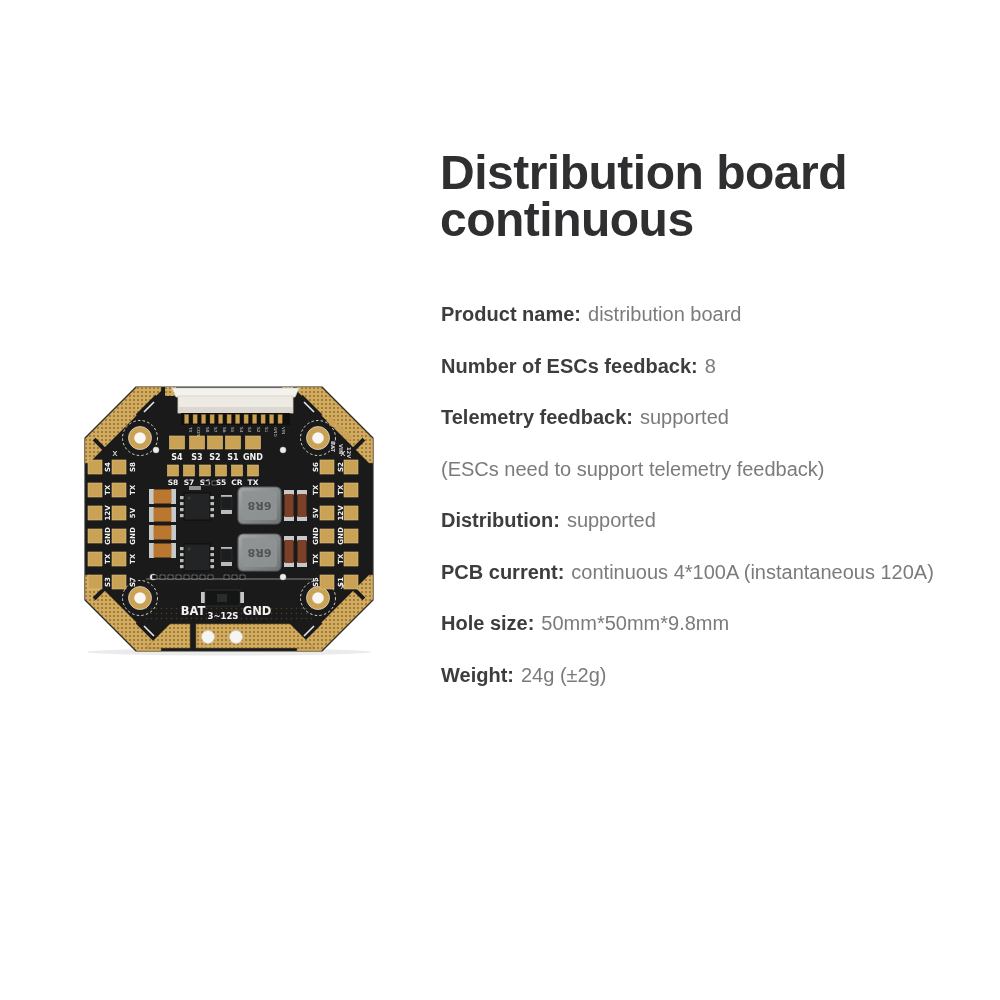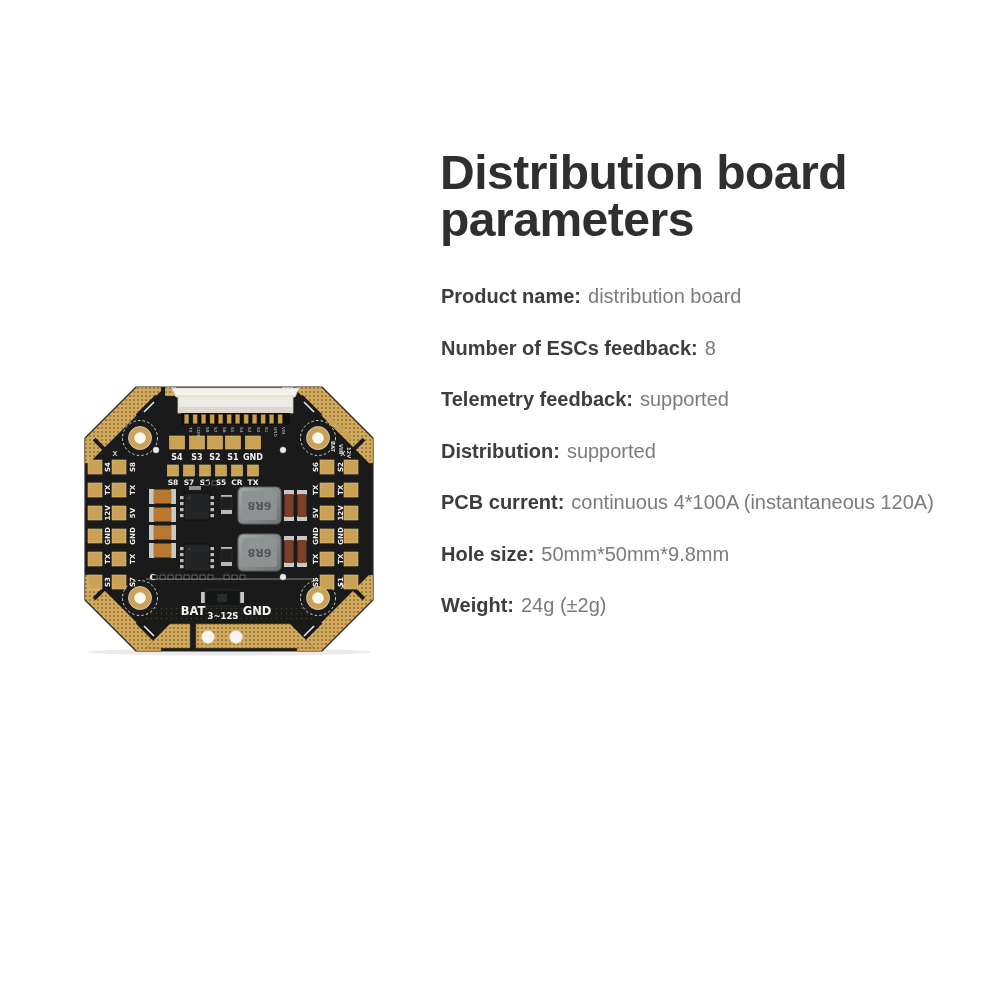--- a/index.html
+++ b/index.html
@@ -10,21 +10,21 @@
   }
   .board-figure{
     position:absolute;left:84px;top:386px;width:290px;height:270px;margin:0;
   }
   .page-title{
     position:absolute;left:440px;top:149px;
     font-size:48px;line-height:47px;font-weight:700;
     color:#2f2f31;letter-spacing:-0.5px;margin:0;
   }
   .specs{
-    position:absolute;left:441px;top:285px;width:545px;
+    position:absolute;left:441px;top:303px;width:545px;
   }
   .spec-row{
     font-size:20px;line-height:23px;margin-bottom:28.5px;
     color:#7b7b7b;white-space:nowrap;
   }
   .spec-label{font-weight:700;color:#3d3d3d;margin-right:7px;}
   .spec-label:empty{display:none;}
   
   text{font-family:"DejaVu Sans",sans-serif;fill:#f2f2f2;}
   .t8{font-size:8px;font-weight:bold;}
@@ -33,26 +33,27 @@
   .t55{font-size:5.2px;font-weight:bold;fill:#d8d8d8;}
   .t42{font-size:4.2px;fill:#c4c4c4;}
   .t11{font-size:11.5px;font-weight:bold;}
   .t85{font-size:8.5px;font-weight:bold;}
   .t9{font-size:9px;fill:#e9e9e9;}
   .ind{font-size:11px;font-weight:bold;fill:#505456;}
 </style>
 </head>
 <body>
 
-<h1 class="page-title"><span>Distribution board</span><br><span>parameters</span></h1>
+<h1 class="page-title"><span>Distribution board</span><br><span>continuous</span></h1>
 
 <div class="specs">
   <div class="spec-row"><span class="spec-label">Product name:</span><span class="spec-value">distribution board</span></div>
   <div class="spec-row"><span class="spec-label">Number of ESCs feedback:</span><span class="spec-value">8</span></div>
   <div class="spec-row"><span class="spec-label">Telemetry feedback:</span><span class="spec-value">supported</span></div>
+  <div class="spec-row"><span class="spec-value">(ESCs need to support telemetry feedback)</span></div>
   <div class="spec-row"><span class="spec-label">Distribution:</span><span class="spec-value">supported</span></div>
   <div class="spec-row"><span class="spec-label">PCB current:</span><span class="spec-value">continuous 4*100A (instantaneous 120A)</span></div>
   <div class="spec-row"><span class="spec-label">Hole size:</span><span class="spec-value">50mm*50mm*9.8mm</span></div>
   <div class="spec-row"><span class="spec-label">Weight:</span><span class="spec-value">24g (±2g)</span></div>
 </div>
 
 <figure class="board-figure">
 <svg viewBox="0 0 290 270" width="290" height="270">
   <defs>
     <pattern id="gd" patternUnits="userSpaceOnUse" width="4" height="4">

